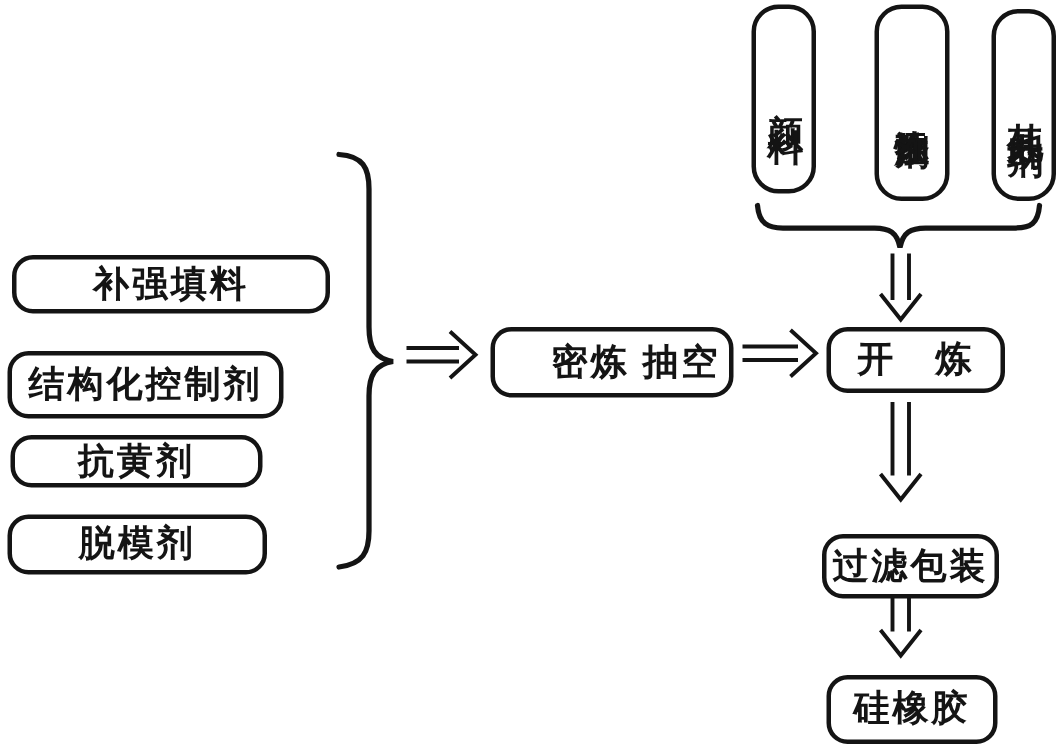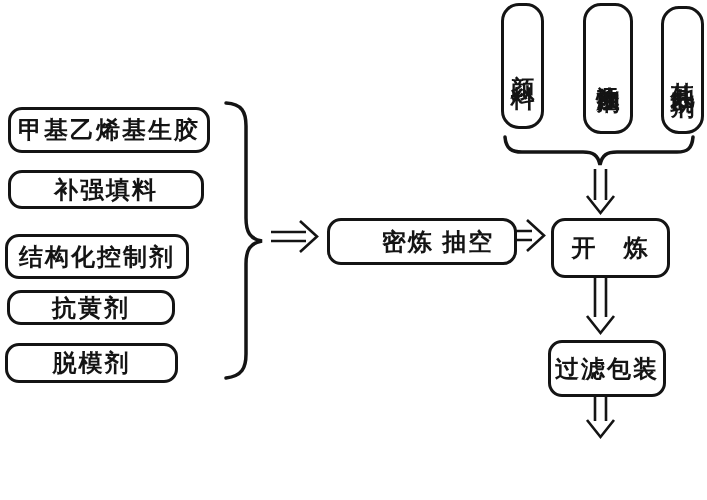--- a/index.html
+++ b/index.html
@@ -77,36 +77,36 @@
         <path d="M587,316 L600.5,333 L614,316"></path>
       </g>
 
       <g stroke-width="2.6">
         <path d="M595,394 V421 M606,394 V421"></path>
         <path d="M587,420 L600.5,437 L614,420"></path>
       </g>
     </g>
   </svg>
 
-  <div class="node" style="left:8px; top:107px; width:202px; height:46px;">甲基乙烯基生胶</div>
 
-  <div class="node" style="left:8px; top:170px; width:196px; height:39px;">补强填料</div>
+  <div class="node" style="left:8px; top:170px; width:212px; height:39px;">补强填料</div>
 
   <div class="node" style="left:5px; top:234px; width:184px; height:45px;">结构化控制剂</div>
 
   <div class="node" style="left:7px; top:290px; width:168px; height:35px;">抗黄剂</div>
 
   <div class="node" style="left:5px; top:343px; width:173px; height:40px;">脱模剂</div>
 
   <div class="node vnode two-char" style="left:501px; top:3px; width:43px; height:126px;">颜料</div>
 
   <div class="node vnode five-char" style="left:583px; top:3px; width:50px; height:131px;">改性添加剂</div>
 
   <div class="node vnode four-char" style="left:661px; top:6px; width:43px; height:128px;">其他助剂</div>
 
-  <div class="node" style="left:327px; top:218px; width:190px; height:47px;padding-left:32px;">密炼 抽空</div>
+  <div class="node" style="left:327px; top:218px; width:162px; height:47px;padding-left:32px;">密炼 抽空</div>
 
-  <div class="node" style="left:551px; top:218px; width:119px; height:60px;">开　炼</div>
+  <div class="node" style="left:551px; top:218px; width:119px; height:44px;">开　炼</div>
 
-  <div class="node" style="left:548px; top:340px; width:118px; height:57px;">过滤包装</div>
+  <div class="node" style="left:548px; top:356px; width:118px; height:43px;">过滤包装</div>
 
+  <div class="node" style="left:551px; top:450px; width:114px; height:46px;">硅橡胶</div>
 
 </div>
 
 </body></html>

